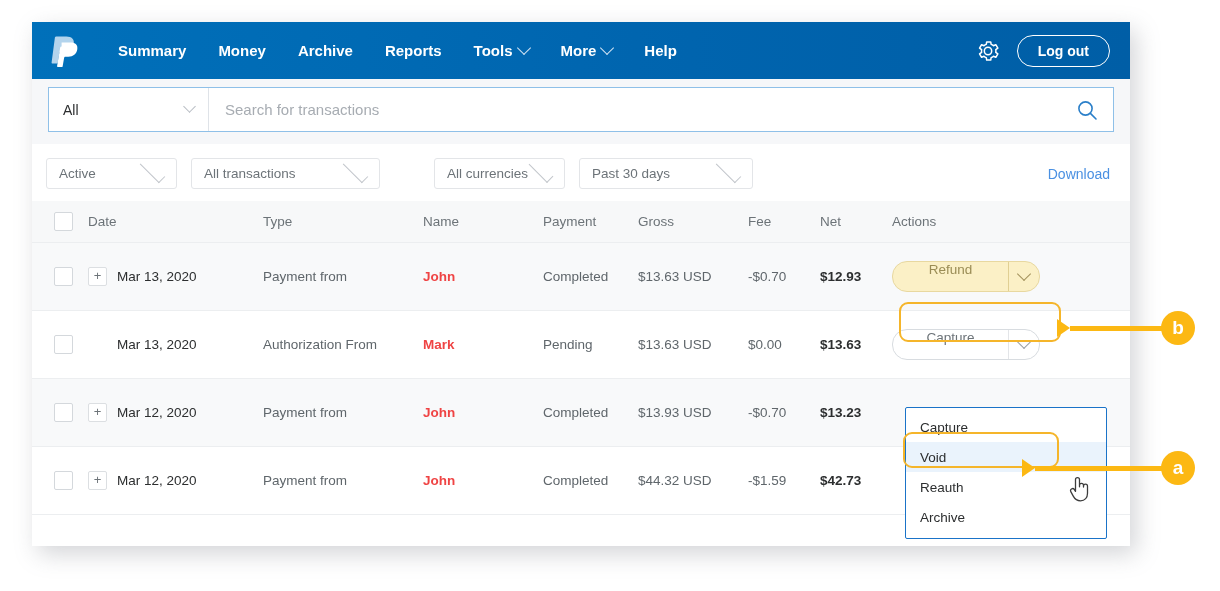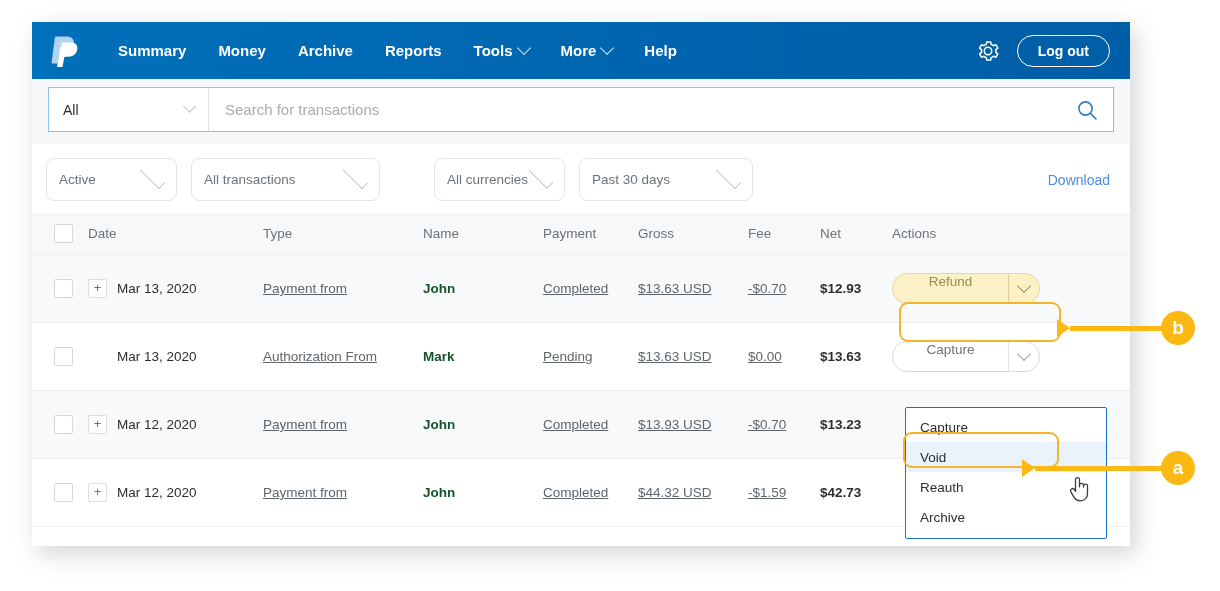--- a/index.html
+++ b/index.html
@@ -130,23 +130,23 @@
   }
 
   
   .filterrow {
     display: flex;
     align-items: center;
     padding: 14px 16px 12px 14px;
     background: #ffffff;
   }
   .filter {
-    height: 43px;
+    height: 31px;
     border: 1px solid #e3e5e8;
-    border-radius: 8px;
+    border-radius: 3px;
     display: flex;
     align-items: center;
     padding: 0 10px 0 12px;
     margin-right: 14px;
     box-sizing: border-box;
     cursor: pointer;
     background: #fff;
   }
   .filter .val { font-size: 13.5px; color: #6c7378; white-space: nowrap; }
   .filter .caret {
@@ -210,22 +210,22 @@
     border-radius: 2px;
     background: #fff;
     color: #6c7378;
     font-size: 13px;
     line-height: 15px;
     text-align: center;
     cursor: pointer;
     flex: 0 0 auto;
   }
   .expand.spacer { border-color: transparent; background: transparent; cursor: default; }
-  .namelink { color: #14532d; font-weight: bold; cursor: pointer; }
-  .muted { color: #5f666b; text-decoration: underline; }
+  .namelink { color: #ef4444; font-weight: bold; cursor: pointer; }
+  .muted { color: #5f666b; }
 
   
   .splitbtn {
     width: 148px; height: 31px;
     border: 1px solid #d8dce0;
     border-radius: 15px;
     background: #ffffff;
     display: flex;
     cursor: pointer;
     box-sizing: border-box;

